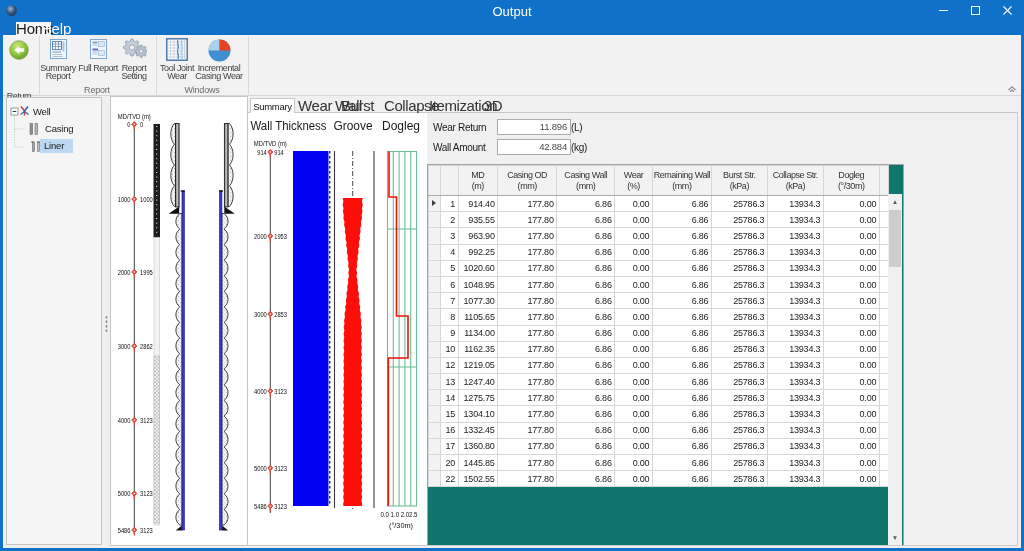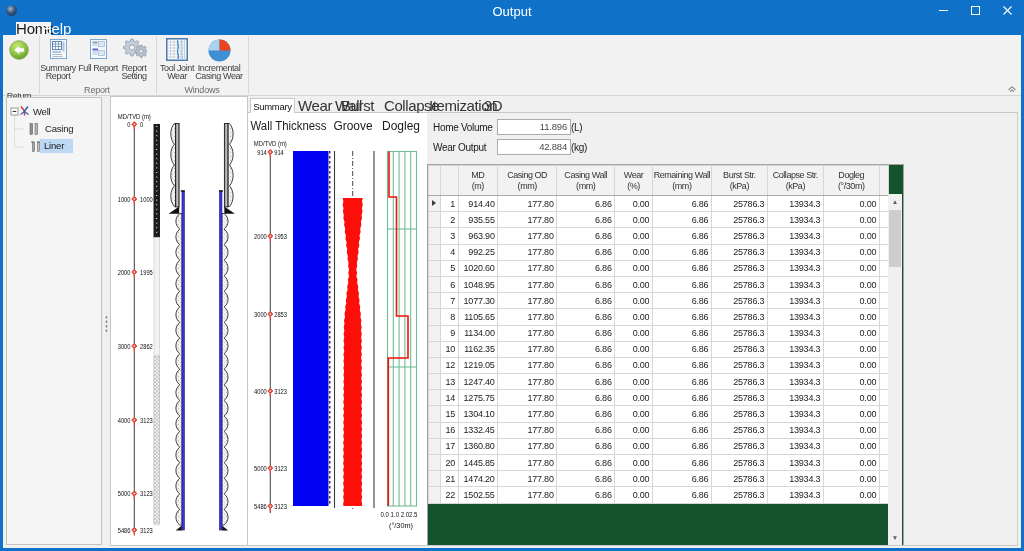--- a/index.html
+++ b/index.html
@@ -30,21 +30,21 @@
            text-align:center; line-height:15px; }
   #activetab { left:250px; top:97.5px; width:43px; height:14.5px; background:#fff;
                 border:1px solid #c8c8c8; border-bottom:none; color:#111;
                 font-size:9.5px; letter-spacing:-0.3px; text-align:center; line-height:15px; }
   #tabline { left:248px; top:112px; width:769px; height:1px; background:#c8c8c8; }
   #chartpanel { left:248px; top:112.5px; width:179px; height:432.5px; background:#fff;
                  border-bottom:1px solid #c9c9c9; }
   .flabel { font-size:10px; letter-spacing:-0.3px; color:#1a1a1a; }
   .fbox { position:absolute; width:69px; height:14px; background:#fff; border:1px solid #ababab;
            font-size:9.5px; letter-spacing:-0.2px; color:#4a4a4a; text-align:right; line-height:14px; padding-right:3px; }
-  #grid { left:427px; top:164px; width:475px; height:380px; background:#14532d;
+  #grid { left:427px; top:164px; width:475px; height:380px; background:#0f766e;
            border:1px solid #a3a3a3; overflow:hidden; }
   table { border-collapse:collapse; table-layout:fixed; width:461px; }
   th,td { border:1px solid #d7d7d7; font-weight:normal; overflow:hidden; white-space:nowrap; }
   th { background:#f2f2f2; font-size:9px; letter-spacing:-0.45px; color:#333; height:29px; line-height:10.2px;
         border-bottom:1px solid #ababab; text-align:center; padding:0; }
   td { background:#fff; font-size:9px; letter-spacing:-0.2px; color:#222; height:15.2px; text-align:right;
         padding:0 2.5px 0 0; }
   td.rh { background:#f2f2f2; padding:0; position:relative; }
   th.rh0 { background:#f2f2f2; }
   .rharrow { position:absolute; left:3px; top:4px; width:0; height:0;
@@ -332,24 +332,24 @@
 <line x1="151.1" y1="39.5" x2="151.1" y2="394" stroke="#6fbd96" stroke-width="1.1"></line>
 <line x1="156.9" y1="39.5" x2="156.9" y2="394" stroke="#6fbd96" stroke-width="1.1"></line>
 <line x1="162.7" y1="39.5" x2="162.7" y2="394" stroke="#6fbd96" stroke-width="1.1"></line>
 <line x1="139.5" y1="117" x2="168.5" y2="117" stroke="#6fbd96" stroke-width="1.1"></line>
 <line x1="139.5" y1="255" x2="168.5" y2="255" stroke="#6fbd96" stroke-width="1.1"></line>
 <path d="M 141,39.5 L 141,85 L 148.5,85 L 148.5,204 L 160,204 L 160,246 L 140.3,246 L 140.3,394" fill="none" stroke="#f2120a" stroke-width="1.6"></path>
 <text x="132.5" y="404.5" font-size="7" fill="#111" textLength="37" lengthAdjust="spacingAndGlyphs">0.0 1.0 2.02.5</text>
 <text x="153" y="415.5" font-size="7" text-anchor="middle" fill="#111" textLength="24" lengthAdjust="spacingAndGlyphs">(°/30m)</text>
   </svg>
 
-  <div class="abs flabel" style="left:433px;top:122px;">Home Volume</div>
+  <div class="abs flabel" style="left:433px;top:122px;">Wear Return</div>
   <div class="fbox" style="left:497px;top:119px;">11.896</div>
   <div class="abs flabel" style="left:571px;top:122px;">(L)</div>
-  <div class="abs flabel" style="left:433px;top:142px;">Wear Output</div>
+  <div class="abs flabel" style="left:433px;top:142px;">Wall Amount</div>
   <div class="fbox" style="left:497px;top:139px;">42.884</div>
   <div class="abs flabel" style="left:571px;top:142px;">(kg)</div>
 
   <div class="abs" id="grid">
     <table>
       <colgroup>
         <col style="width:12px">
         <col style="width:17px">
         <col style="width:39px">
         <col style="width:58px">
@@ -593,33 +593,20 @@
           <td>6.86</td>
           <td>0.00</td>
           <td>6.86</td>
           <td>25786.3</td>
           <td>13934.3</td>
           <td class="last">0.00</td>
           <td></td>
         </tr>
 <tr>
           <td class="rh"></td>
-          <td class="rn">21</td>
-          <td>1474.20</td>
-          <td>177.80</td>
-          <td>6.86</td>
-          <td>0.00</td>
-          <td>6.86</td>
-          <td>25786.3</td>
-          <td>13934.3</td>
-          <td class="last">0.00</td>
-          <td></td>
-        </tr>
-<tr>
-          <td class="rh"></td>
           <td class="rn">22</td>
           <td>1502.55</td>
           <td>177.80</td>
           <td>6.86</td>
           <td>0.00</td>
           <td>6.86</td>
           <td>25786.3</td>
           <td>13934.3</td>
           <td class="last">0.00</td>
           <td></td>

